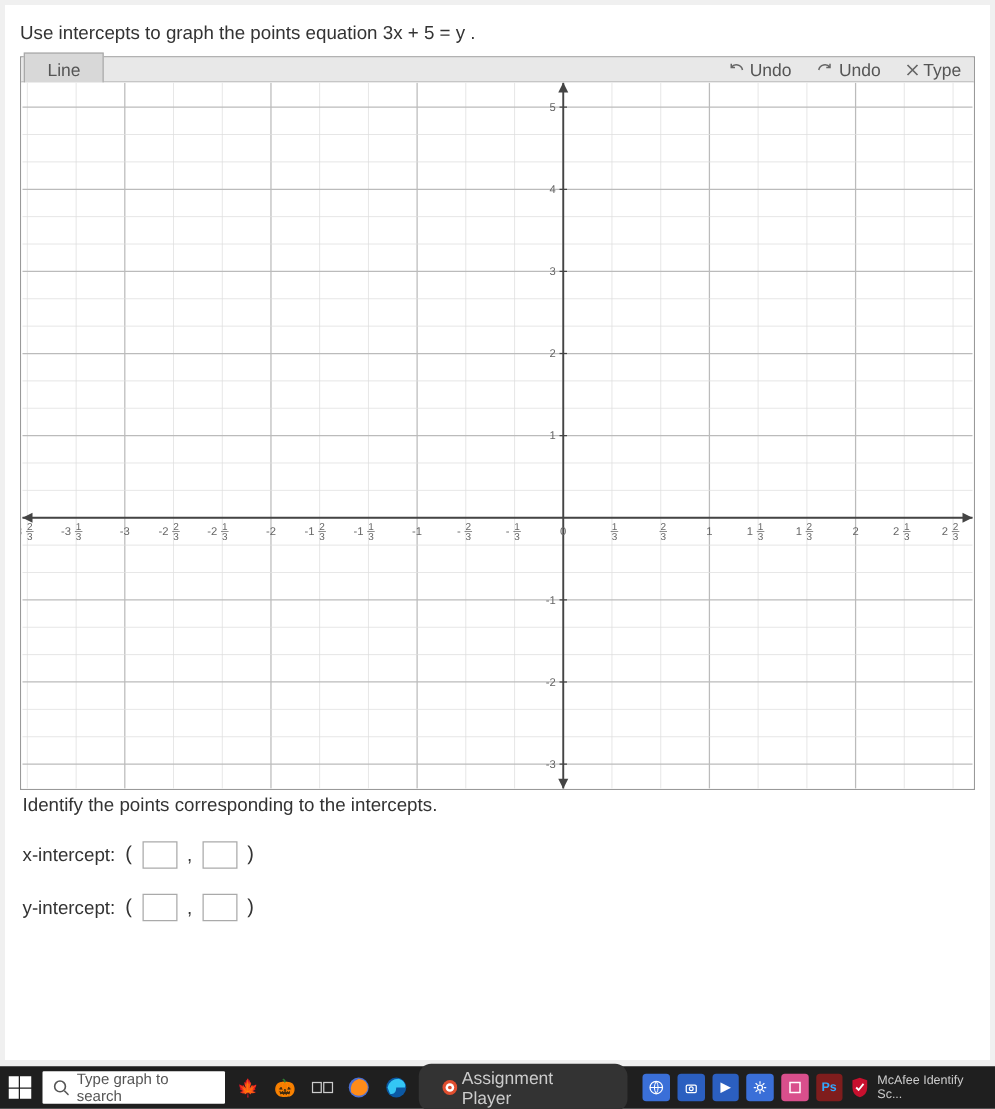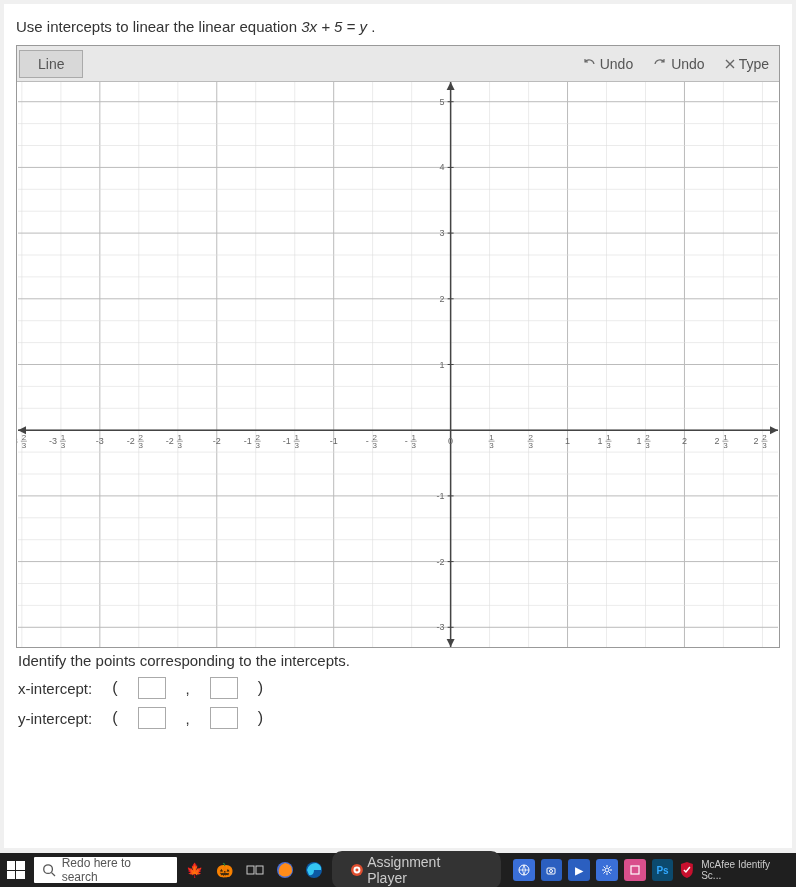--- a/index.html
+++ b/index.html
@@ -17,32 +17,31 @@
       margin: 4px;
       padding: 8px;
       height: 844px;
     }
     .instruction {
       font-size: 15px;
       margin: 6px 4px 10px 4px;
       color: #333;
     }
     .equation {
-      font-style: italic;
     }
     .graph-container {
       border: 1px solid #999;
       margin: 4px;
     }
     .toolbar {
       display: flex;
       align-items: center;
       background: #e8e8e8;
       border-bottom: 1px solid #bbb;
-      height: 36px;
+      height: 20px;
     }
     .tool-btn {
       background: #d8d8d8;
       border: 1px solid #aaa;
       padding: 5px 18px;
       margin: 2px;
       font-size: 14px;
       cursor: pointer;
       color: #555;
     }
@@ -73,24 +72,24 @@
       font-size: 9px;
       fill: #666;
       font-family: Arial, sans-serif;
     }
     .frac { font-size: 8px; }
     .below-graph {
       margin: 0 6px;
       font-size: 15px;
     }
     .intercept-row {
-      margin: 8px 6px;
-      display: flex;
-      align-items: center;
-      gap: 20px;
+      margin: 20px 6px;
+      display: flex;
+      align-items: center;
+      gap: 8px;
       font-size: 15px;
     }
     .intercept-row .paren { font-size: 16px; }
     .int-input {
       width: 28px;
       height: 22px;
       border: 1px solid #aaa;
       background: #fff;
     }
     .taskbar {
@@ -159,21 +158,21 @@
     }
     .shield-badge {
       width: 16px; height: 18px;
     }
   </style>
 </head>
 <body>
 
 <div class="main-panel">
   <p class="instruction">
-    <span>Use intercepts to linear the linear equation </span>
+    <span>Use intercepts to graph the points equation </span>
     <span class="equation">3x + 5 = y</span>
     <span> .</span>
   </p>
 
   <div class="graph-container">
     <div class="toolbar">
       <button class="tool-btn">Line</button>
       <div class="toolbar-spacer"></div>
       <button class="action-btn">
         <svg width="14" height="12" viewBox="0 0 14 12">
@@ -355,21 +354,21 @@
         <div></div>
         <div></div>
         <div></div>
       </div>
   </div>
   <div class="search-box">
     <svg viewBox="0 0 16 16">
         <circle cx="7" cy="7" r="5" fill="none" stroke="#555" stroke-width="1.5"></circle>
         <line x1="11" y1="11" x2="15" y2="15" stroke="#555" stroke-width="1.5"></line>
       </svg>
-    <span>Redo here to search</span>
+    <span>Type graph to search</span>
   </div>
   <div class="tb-icon">🍁</div>
   <div class="tb-icon">🎃</div>
   <div class="tb-icon">
     <svg width="18" height="14" viewBox="0 0 18 14">
         <rect x="1" y="3" width="7" height="8" fill="none" stroke="#ccc" stroke-width="1"></rect>
         <rect x="10" y="3" width="7" height="8" fill="none" stroke="#ccc" stroke-width="1"></rect>
       </svg>
   </div>
   <div class="tb-icon">
@@ -411,21 +410,21 @@
       <svg width="12" height="12" viewBox="0 0 12 12">
           <circle cx="6" cy="6" r="2" fill="none" stroke="#fff" stroke-width="1"></circle>
           <path d="M6 1 L6 3 M6 9 L6 11 M1 6 L3 6 M9 6 L11 6 M2.5 2.5 L4 4 M8 8 L9.5 9.5 M9.5 2.5 L8 4 M4 8 L2.5 9.5" stroke="#fff" stroke-width="1"></path>
         </svg>
     </div>
     <div class="app-tile" style="background:#d94f8c">
       <svg width="12" height="12" viewBox="0 0 12 12">
           <rect x="2" y="2" width="8" height="8" fill="none" stroke="#fff" stroke-width="1.2"></rect>
         </svg>
     </div>
-    <div class="app-tile" style="background:#0c4a6e">
+    <div class="app-tile" style="background:#7f1d1d">
       <span style="color:#31a8ff">Ps</span>
     </div>
     <svg class="shield-badge" viewBox="0 0 16 18">
       <path d="M8 1 L14 3 V9 Q14 15 8 17 Q2 15 2 9 V3 Z" fill="#c8102e"></path>
       <path d="M5 9 L7 11 L11 6" fill="none" stroke="#fff" stroke-width="1.5"></path>
     </svg>
     <span>McAfee Identify Sc...</span>
   </div>
 </div>
 

